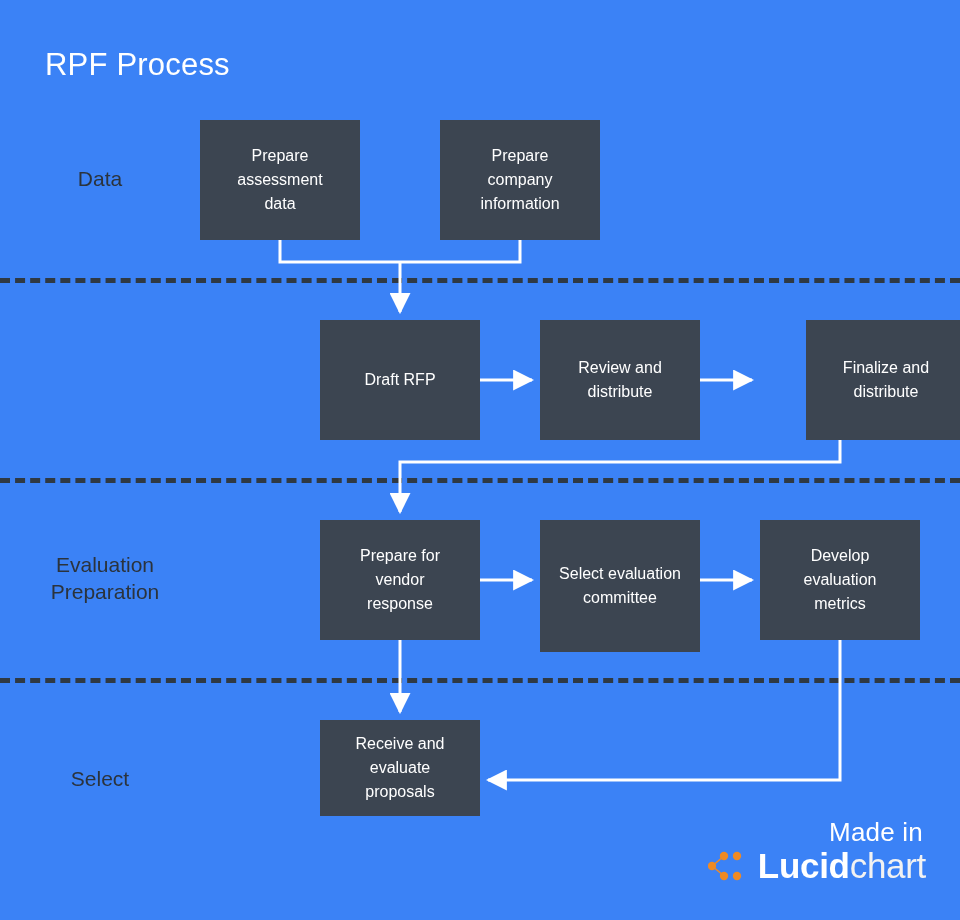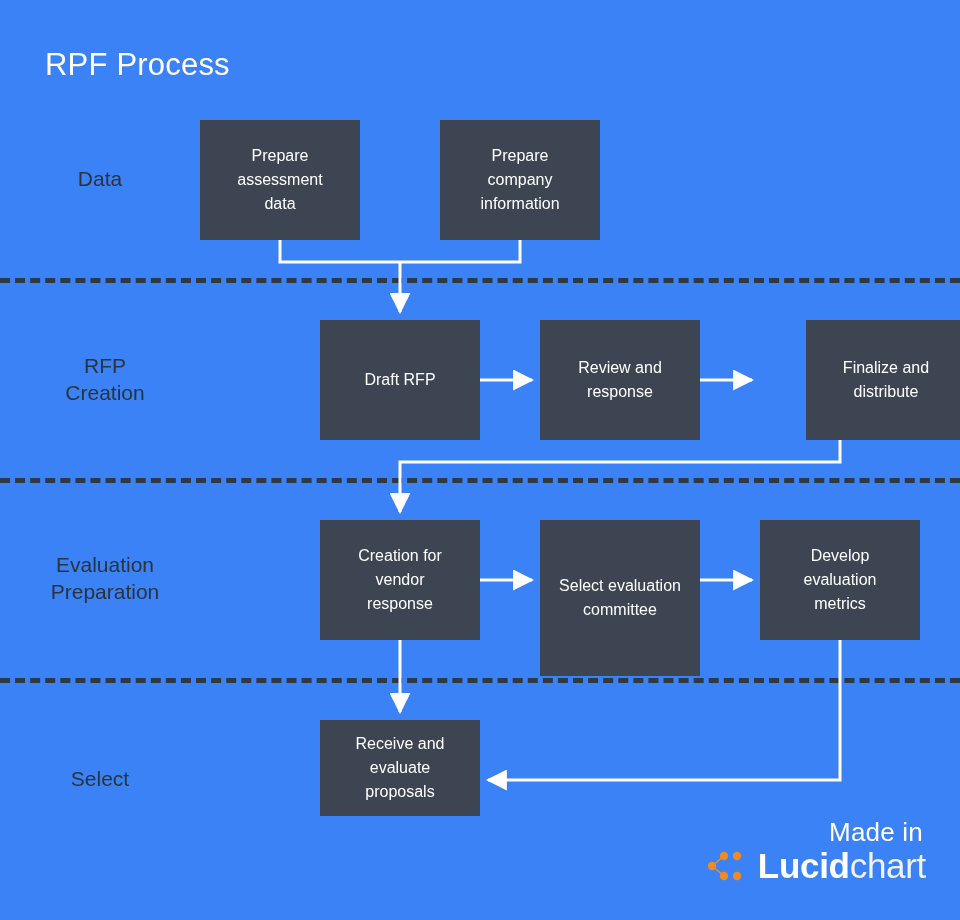--- a/index.html
+++ b/index.html
@@ -91,22 +91,20 @@
 
 <div id="canvas">
 
   <div id="title">RPF Process</div>
 
   <div class="lane-divider" style="top:278px"></div>
   <div class="lane-divider" style="top:478px"></div>
   <div class="lane-divider" style="top:678px"></div>
 
   <div class="lane-label" style="left:10px; top:165px;  width:180px;">Data</div>
-  <div class="lane-label" style="left:10px; top:352px;  width:190px;">RFP
-Creation</div>
   <div class="lane-label" style="left:5px;  top:551px;  width:200px;">Evaluation
 Preparation</div>
   <div class="lane-label" style="left:10px; top:765px;  width:180px;">Select</div>
 
   <svg id="edges" viewBox="0 0 960 920">
     <defs>
       <marker id="arrow" viewBox="0 0 10 10" refX="9" refY="5" markerWidth="7" markerHeight="7" orient="auto-start-reverse">
         <path d="M 0 0 L 10 5 L 0 10 z" fill="#ffffff"></path>
       </marker>
     </defs>
@@ -134,28 +132,28 @@
 
   <div class="node" style="left:200px; top:120px; width:160px; height:120px;">Prepare
 assessment
 data</div>
   <div class="node" style="left:440px; top:120px; width:160px; height:120px;">Prepare
 company
 information</div>
 
   <div class="node" style="left:320px; top:320px; width:160px; height:120px;">Draft RFP</div>
   <div class="node" style="left:540px; top:320px; width:160px; height:120px;">Review and
-response</div>
+distribute</div>
   <div class="node" style="left:760px; top:320px; width:160px; height:120px;margin-left:46px;">Finalize and
 distribute</div>
 
-  <div class="node" style="left:320px; top:520px; width:160px; height:120px;">Creation for
+  <div class="node" style="left:320px; top:520px; width:160px; height:120px;">Prepare for
 vendor
 response</div>
-  <div class="node" style="left:540px; top:520px; width:160px; height:156px;">Select evaluation
+  <div class="node" style="left:540px; top:520px; width:160px; height:132px;">Select evaluation
 committee</div>
   <div class="node" style="left:760px; top:520px; width:160px; height:120px;">Develop
 evaluation
 metrics</div>
 
   <div class="node" style="left:320px; top:720px; width:160px; height:96px;">Receive and
 evaluate
 proposals</div>
 
   <div id="made-in">Made in</div>

